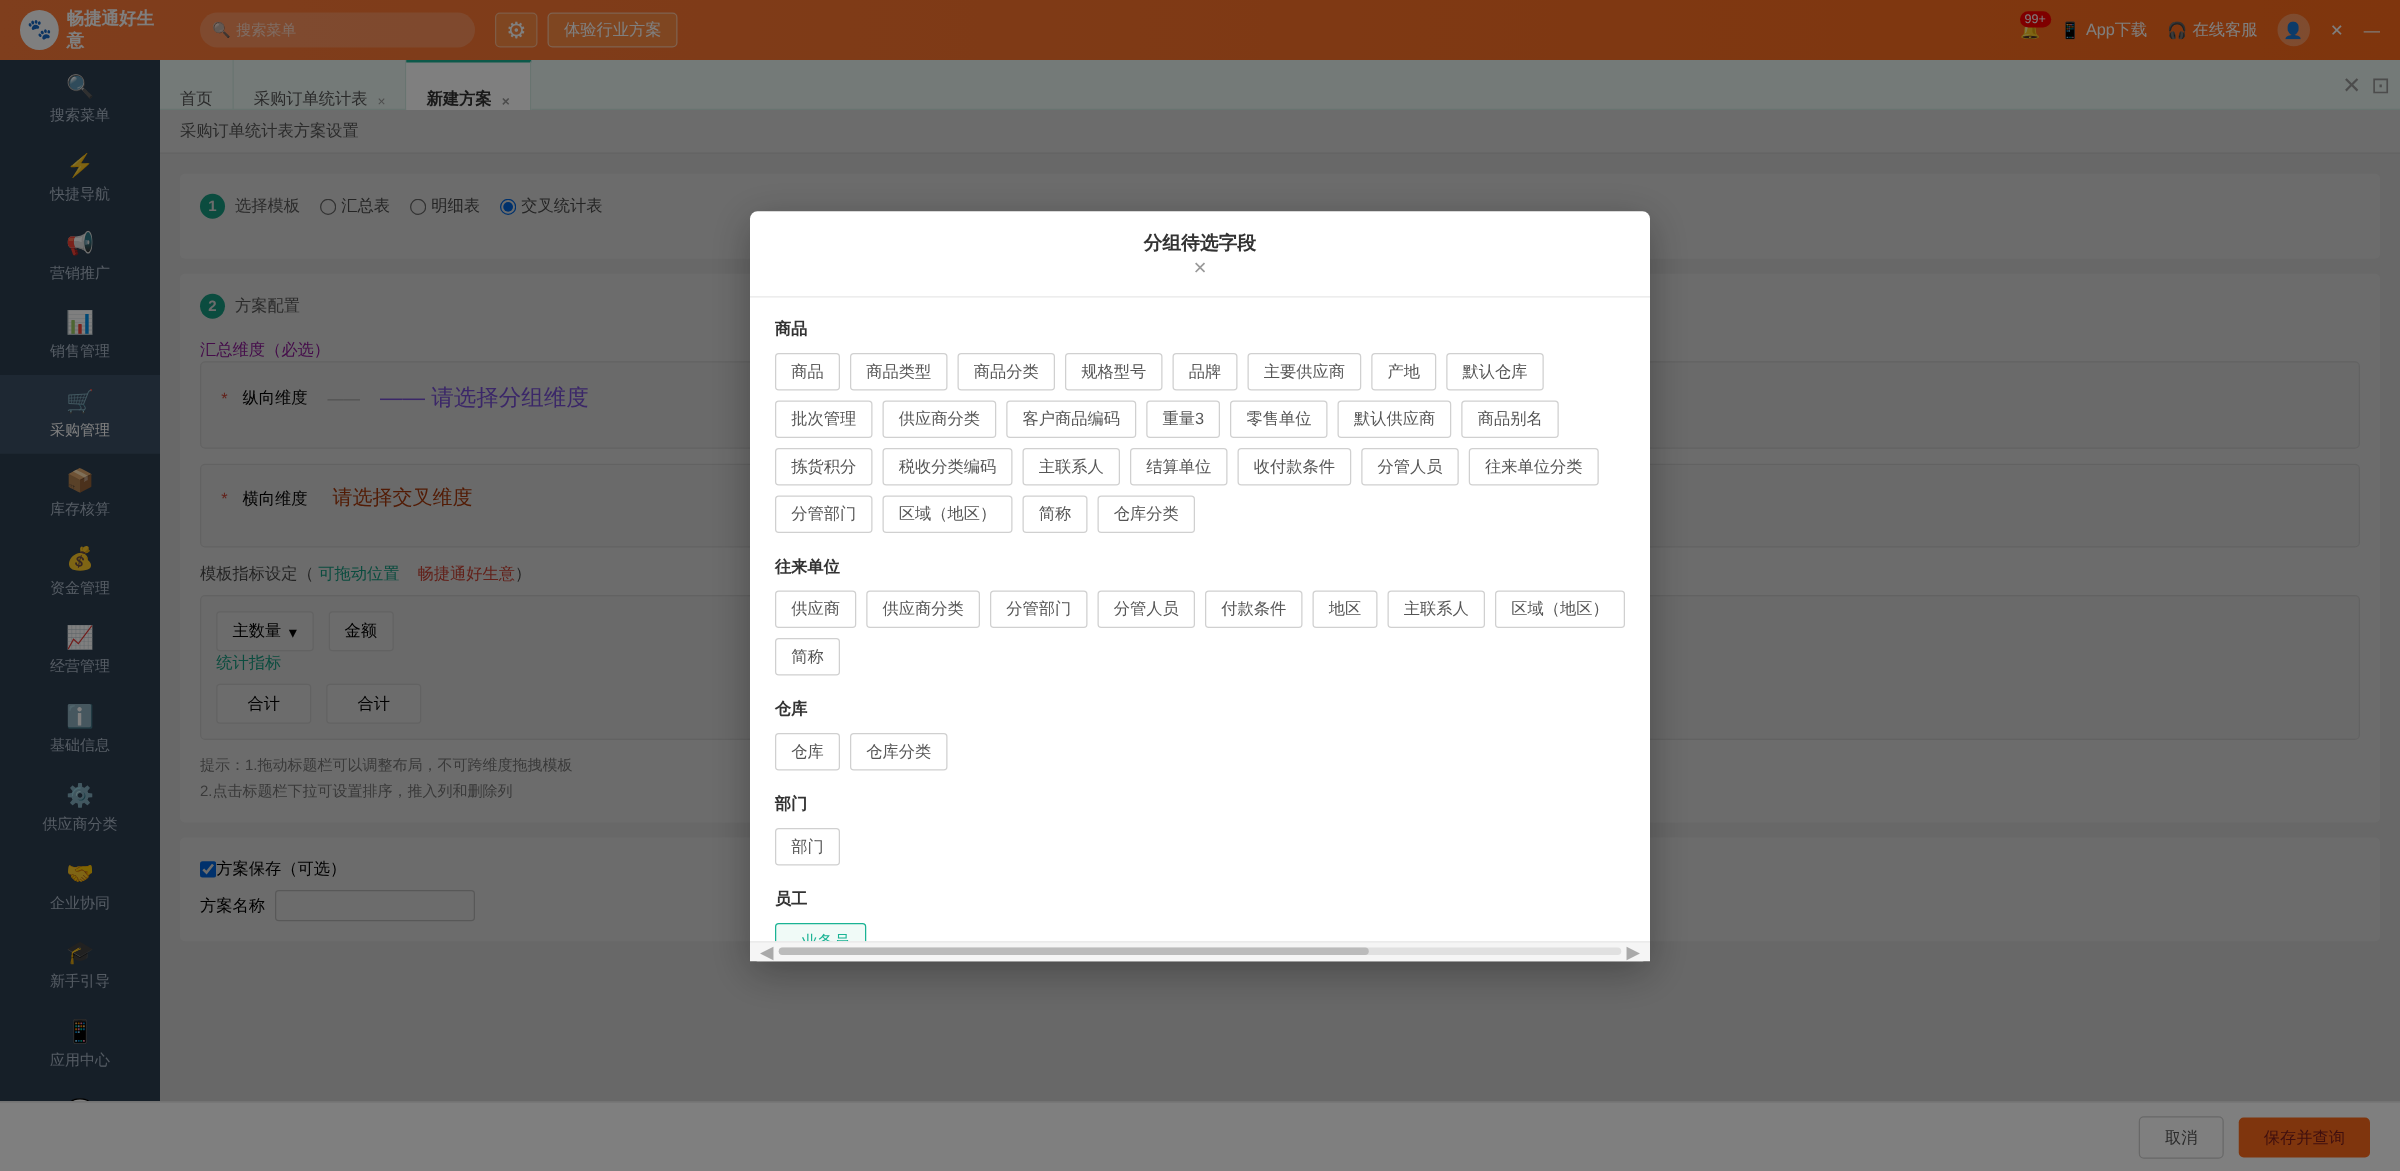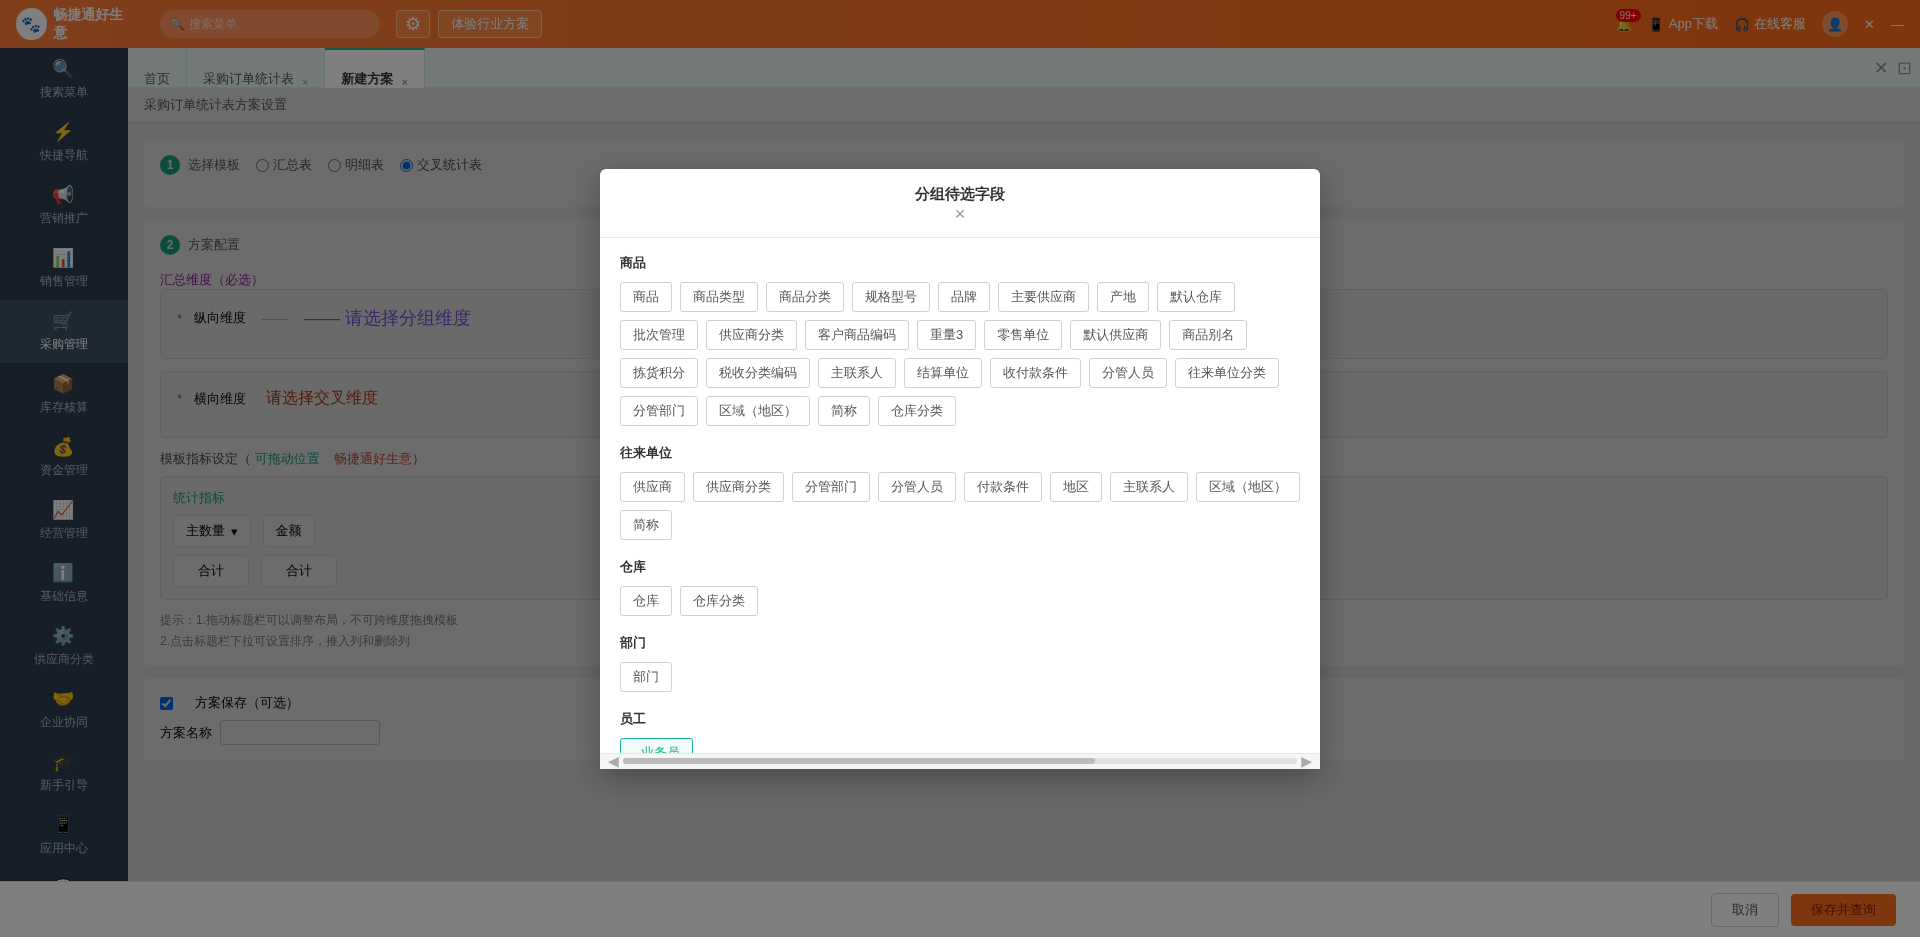--- a/index.html
+++ b/index.html
@@ -519,45 +519,45 @@
         <div class="form-row">
           <span style="color:#e74c3c;font-size:13px">*</span>
           <span>横向维度</span>
           <span style="color:#c2410c;font-size:16px;margin-left:8px">请选择交叉维度</span>
         </div>
       </div>
       <div style="font-size:13px;color:#555;margin-bottom:8px">
         模板指标设定（ <span style="color:#1ab394">可拖动位置</span> &nbsp;&nbsp; <span style="color:#e74c3c">畅捷通好生意</span>）
       </div>
       <div style="background:#f9f9f9;border:1px solid #e8e8e8;border-radius:4px;padding:12px;margin-bottom:12px;">
-        <div style="font-size:13px;color:#1ab394;margin-bottom:8px">统计指标</div>
         <div style="display:flex;gap:12px">
           <div style="border:1px solid #e8e8e8;background:white;padding:6px 12px;border-radius:3px;display:flex;align-items:center;gap:6px">
             <span>主数量</span>
             <span>▾</span>
           </div>
           <div style="border:1px solid #e8e8e8;background:white;padding:6px 12px;border-radius:3px">
             <span>金额</span>
           </div>
         </div>
+        <div style="font-size:13px;color:#1ab394;margin-bottom:8px">统计指标</div>
         <div style="display:flex;gap:12px;margin-top:8px">
           <div style="border:1px solid #e8e8e8;background:white;padding:6px 24px;border-radius:3px">
             <span>合计</span>
           </div>
           <div style="border:1px solid #e8e8e8;background:white;padding:6px 24px;border-radius:3px">
             <span>合计</span>
           </div>
         </div>
       </div>
       <div style="font-size:12px;color:#888;margin-bottom:4px">提示：1.拖动标题栏可以调整布局，不可跨维度拖拽模板</div>
       <div style="font-size:12px;color:#888">2.点击标题栏下拉可设置排序，推入列和删除列</div>
     </div>
 
     <div class="section-card">
-      <div style="display:flex;align-items:center;gap:22px;margin-bottom:8px">
+      <div style="display:flex;align-items:center;gap:0;margin-bottom:8px">
         <input type="checkbox" checked="" style="">
         <span>方案保存（可选）</span>
       </div>
       <div style="display:flex;align-items:center;gap:8px">
         <span>方案名称</span>
         <input type="text" style="border: 1px solid rgb(208, 208, 208); border-radius: 3px; padding: 4px 8px; width: 160px; font-size: 13px;">
       </div>
     </div>
   </div>
 </div>

